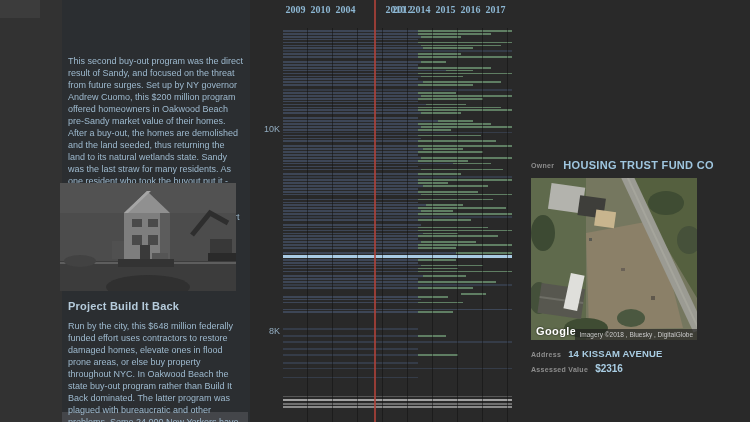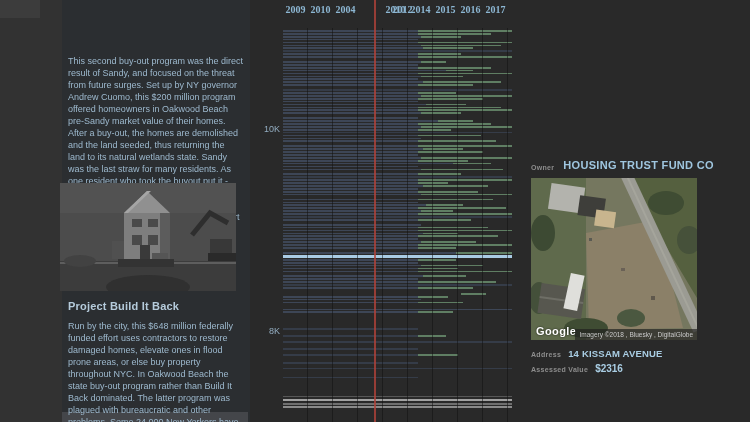--- a/index.html
+++ b/index.html
@@ -39,21 +39,21 @@
   .seg.g1{background:#565656;} .seg.g2{background:#a2a2a2;}
   .seg.g3{background:#6f6f6f;} .seg.g4{background:#8b8b8b;}
 
   .gridlines{position:absolute;left:283px;top:28px;width:230px;height:394px;pointer-events:none;
     background:repeating-linear-gradient(90deg,rgba(15,15,15,0) 0px,rgba(15,15,15,0) 24px,
                rgba(15,15,15,.5) 24px,rgba(15,15,15,.5) 25px);}
   .sandy-line{position:absolute;left:374px;top:0;width:2px;height:422px;
               background:rgba(178,66,58,.8);}
 
   
-  .owner-row{position:absolute;left:531px;top:159px;display:flex;align-items:flex-end;gap:9px;}
+  .owner-row{position:absolute;left:531px;top:159px;display:flex;align-items:center;gap:9px;}
   .mini-label{color:#8d8d8d;font-size:7px;font-weight:bold;letter-spacing:.3px;}
   .owner-value{color:#9fc6df;font-size:11px;font-weight:bold;letter-spacing:.3px;}
   .sat-wrap{position:absolute;left:531px;top:178px;width:166px;height:162px;overflow:hidden;}
   .google-logo{position:absolute;left:5px;bottom:3px;color:#ffffff;font-size:11px;font-weight:bold;
                text-shadow:0 0 2px rgba(0,0,0,.8);letter-spacing:.4px;}
   .attribution{position:absolute;right:0;bottom:0;background:rgba(30,30,30,.65);color:#c9c9c9;
                font-size:6.5px;line-height:11px;padding:0 4px;}
   .addr-row{position:absolute;left:531px;top:348px;display:flex;align-items:baseline;gap:7px;}
   .addr-value{color:#a9cde3;font-size:9.5px;font-weight:bold;letter-spacing:.2px;}
   .assess-row{position:absolute;left:531px;top:363px;display:flex;align-items:baseline;gap:7px;}

